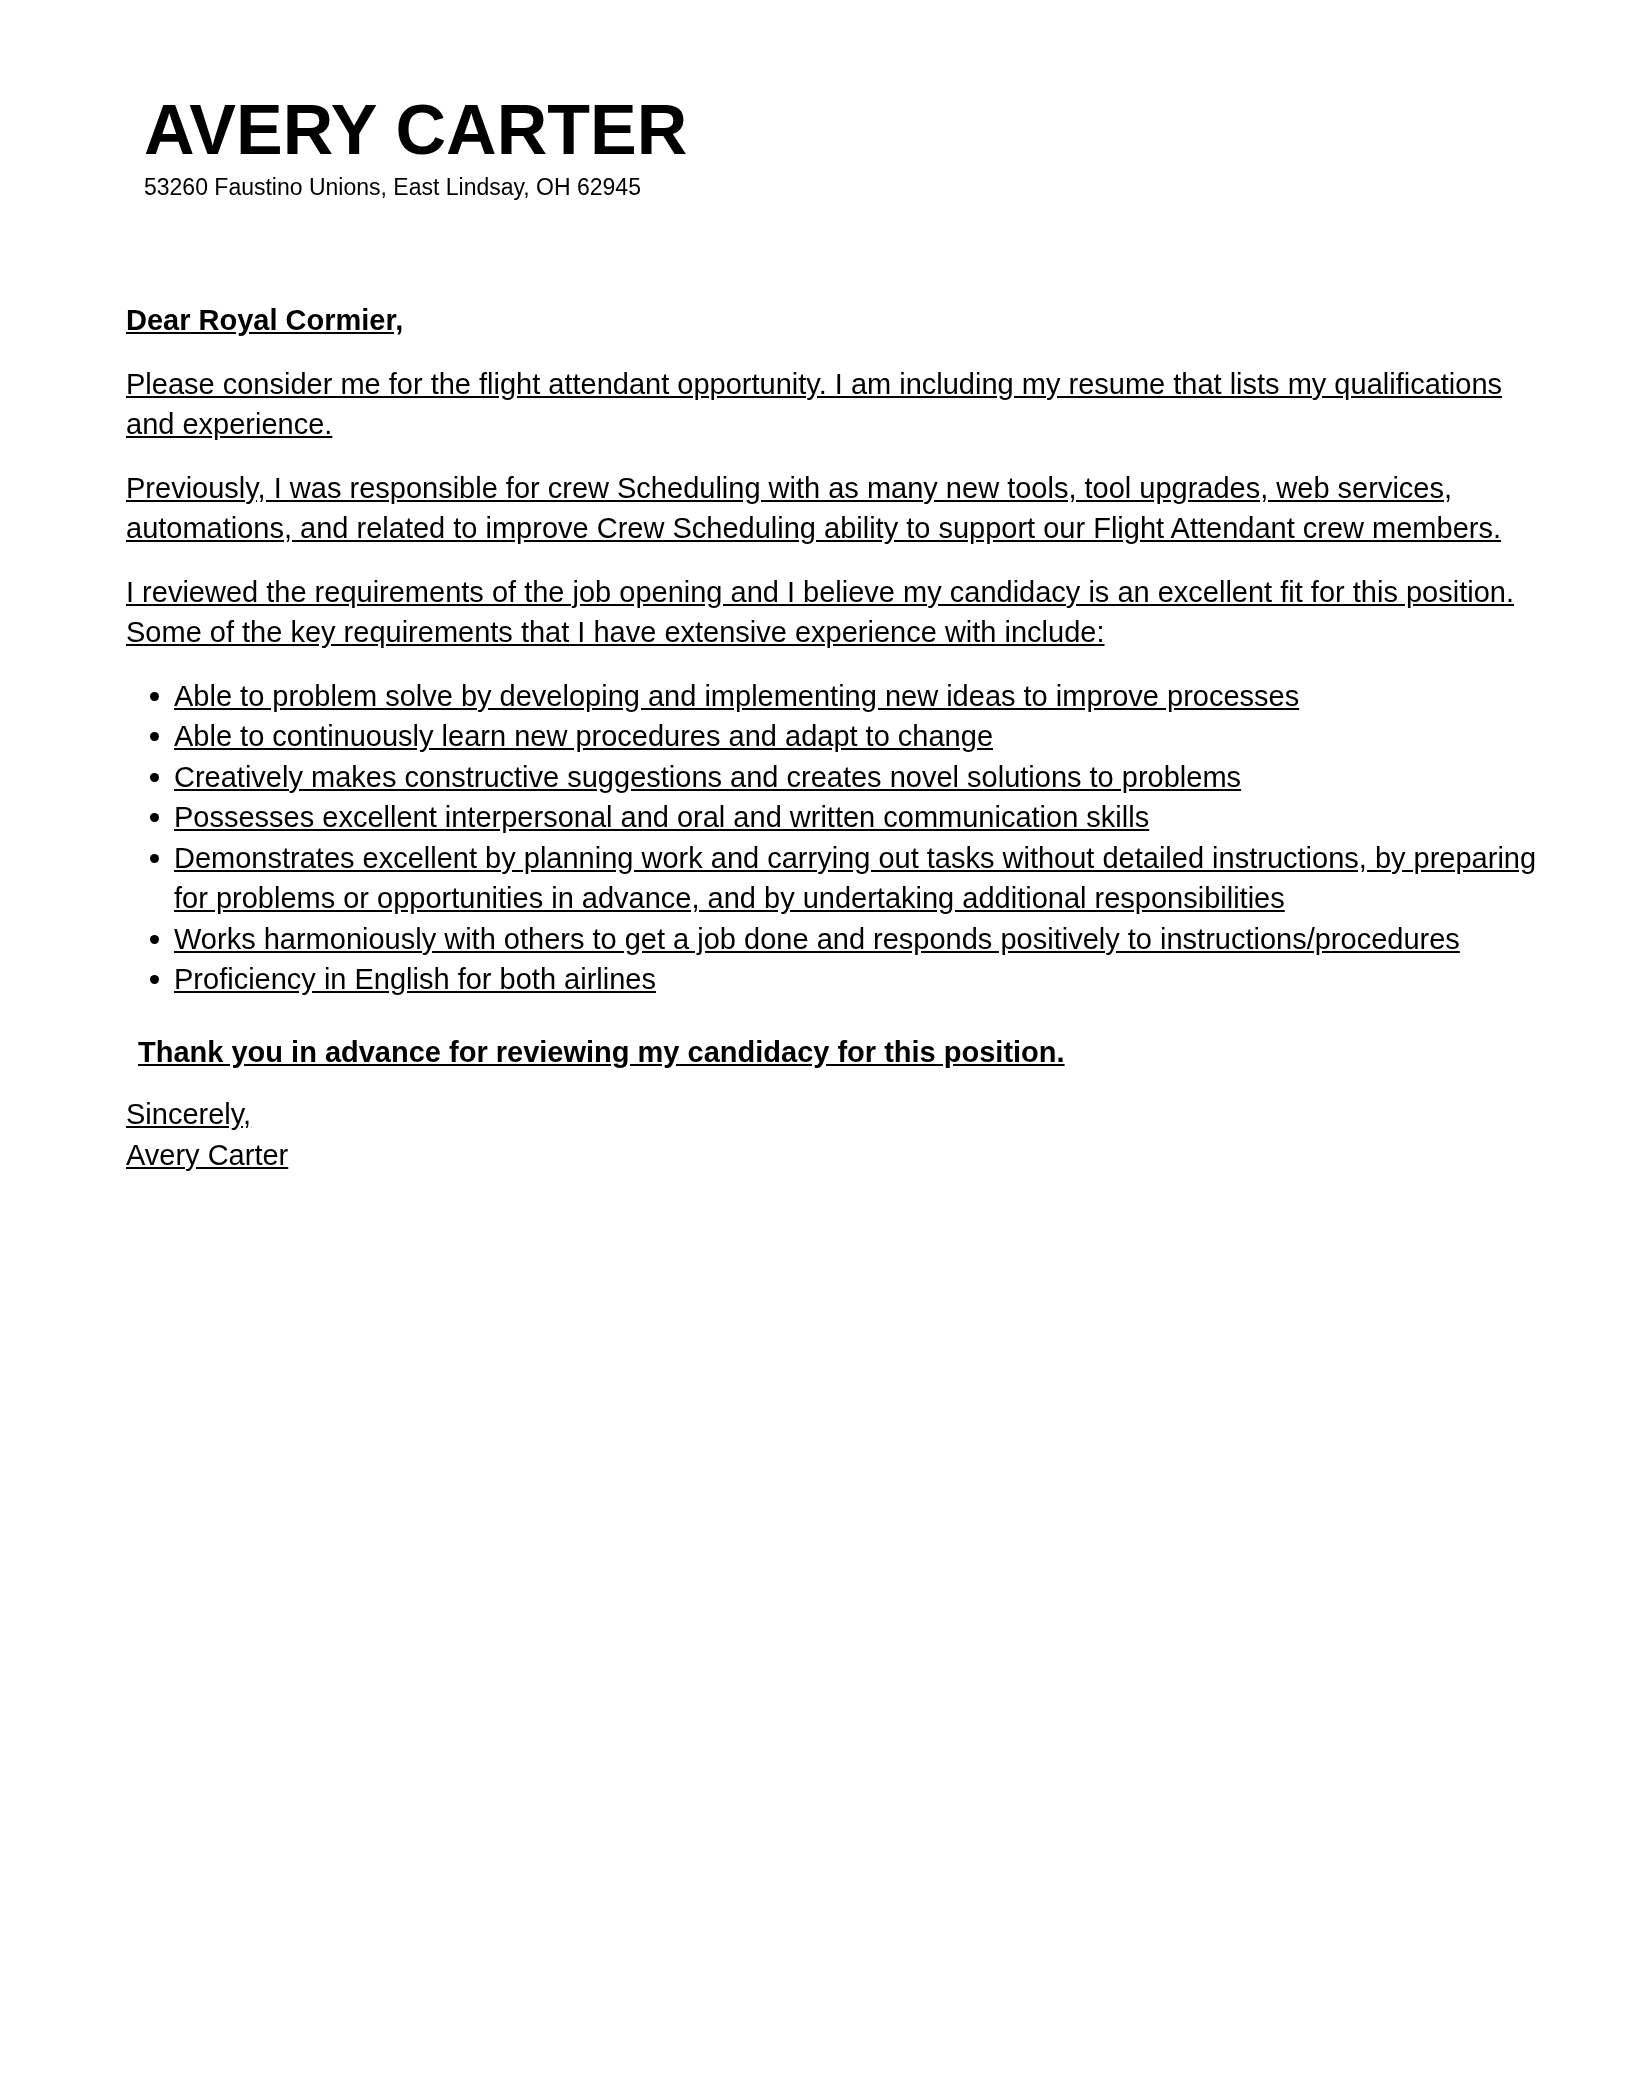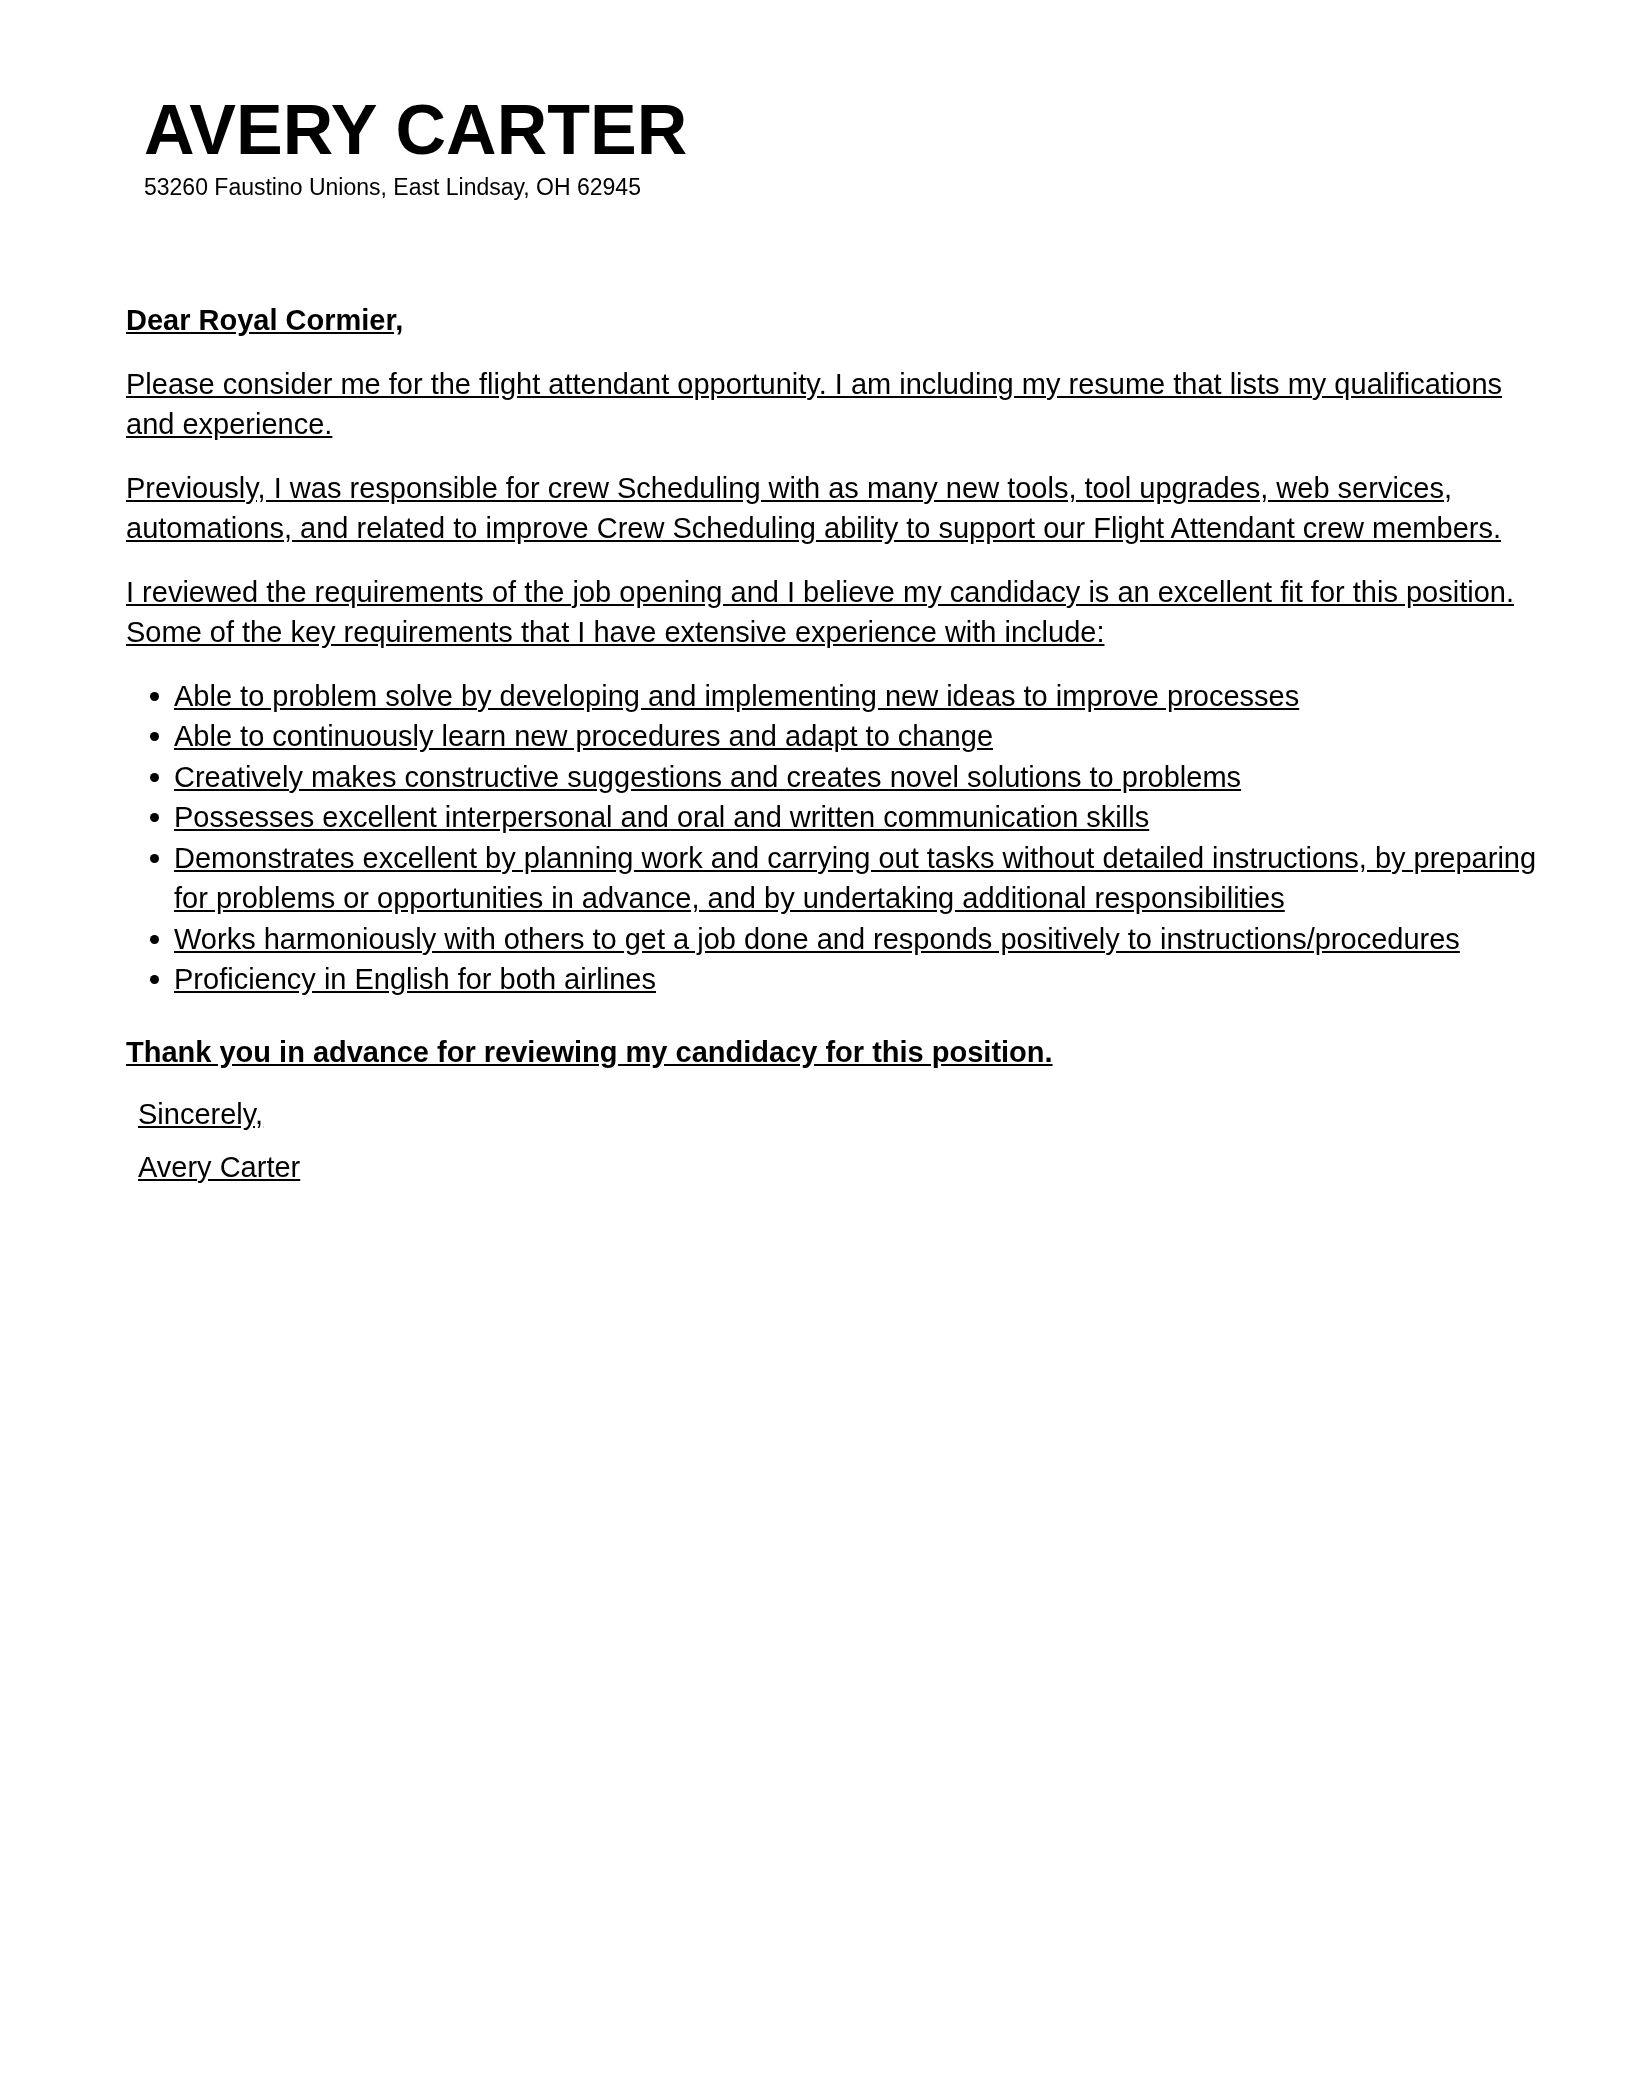--- a/index.html
+++ b/index.html
@@ -71,24 +71,24 @@
       position: absolute;
       left: 24px;
       top: 16px;
       width: 9px;
       height: 9px;
       border-radius: 50%;
       background: #000;
     }
     .closing {
       font-weight: 700;
-      margin: 0 0 22px 0;
+      margin: 0 0 22px 12px;
     }
     .signoff {
-      margin: 12px;
+      margin: 0;
     }
   </style>
 </head>
 <body>
 
 <div class="page">
   <div class="header">
     <h1 class="name">AVERY CARTER</h1>
     <div class="address">53260 Faustino Unions, East Lindsay, OH 62945</div>
   </div>

